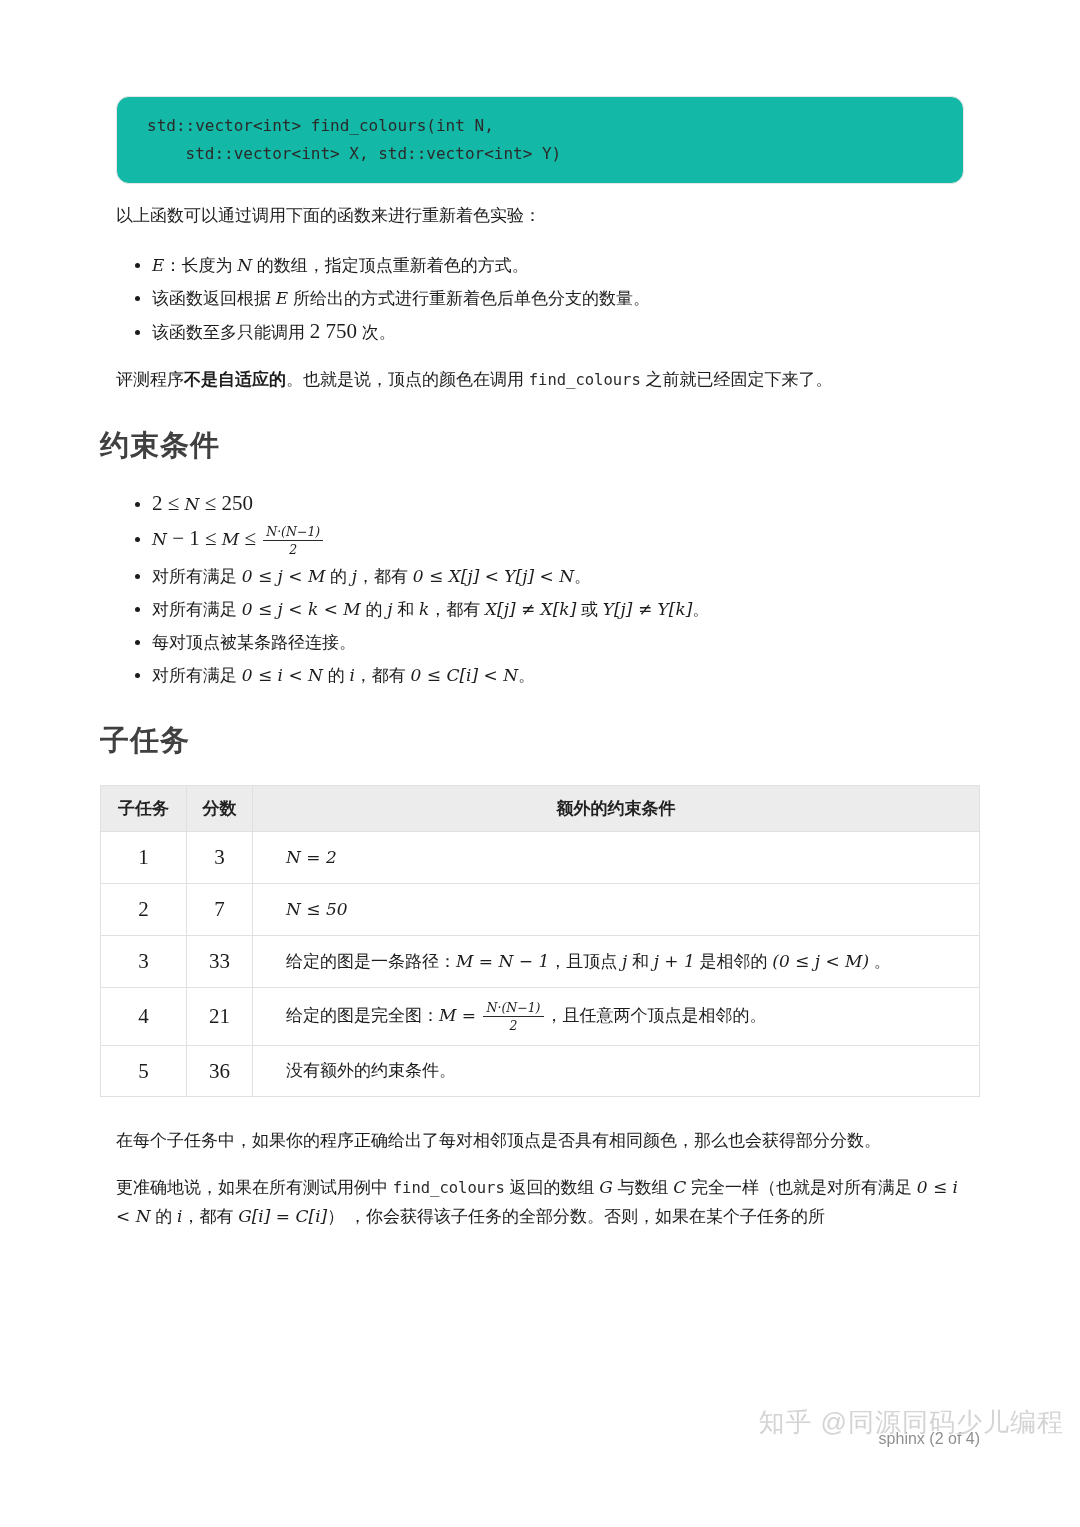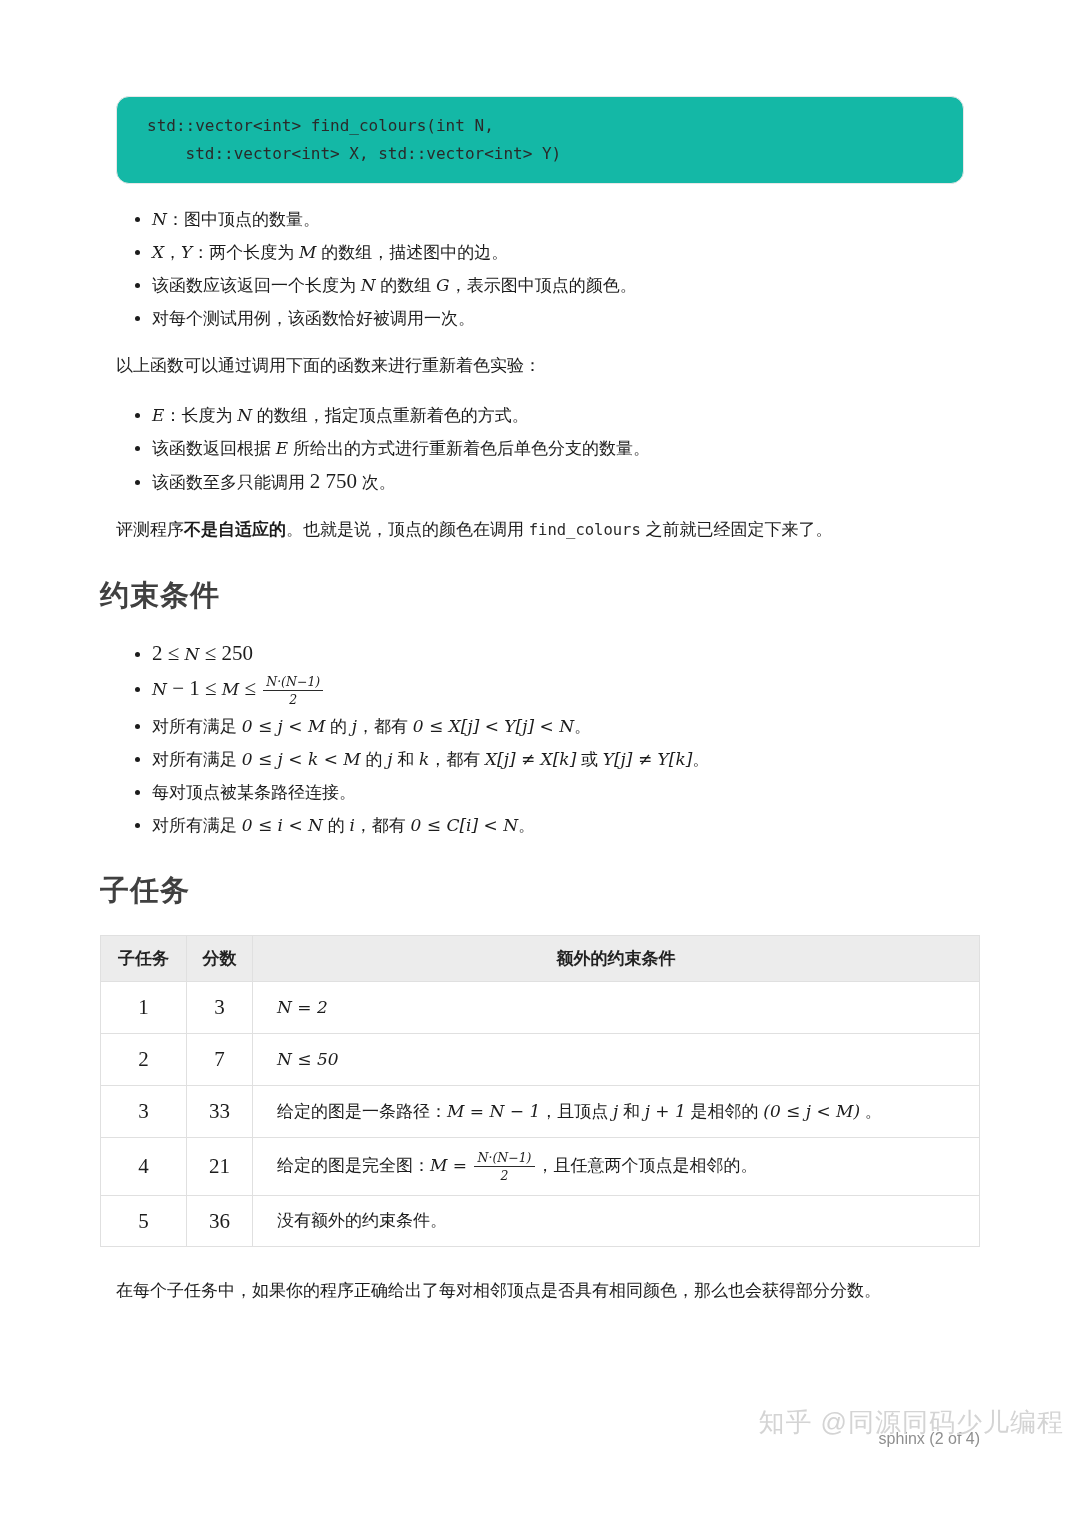--- a/index.html
+++ b/index.html
@@ -33,45 +33,39 @@
   .frac .fn{display:block;border-bottom:1px solid #2a2a2a;padding:0 3px 1px;}
   .frac .fd{display:block;padding-top:1px;}
   table.subtasks{
     width:100%;border-collapse:collapse;margin:24px 0 30px 0;font-size:17px;
   }
   table.subtasks th,table.subtasks td{border:1px solid #e0e0e0;}
   table.subtasks th{
     background:#ececec;font-weight:700;padding:11px 8px;text-align:center;color:#222;
   }
   table.subtasks td{padding:12px 8px;text-align:center;}
-  table.subtasks td.constraint{text-align:left;padding-left:24px;line-height:26px;}
+  table.subtasks td.constraint{text-align:left;padding-left:33px;line-height:26px;}
   table.subtasks col.c1{width:86px;}
   table.subtasks col.c2{width:66px;}
   .pagefooter{
     position:absolute;top:1430px;right:100px;color:#8f8f8f;font-size:16px;
   }
   .watermark{
     position:absolute;top:1405px;right:16px;color:#d4d4d4;font-size:26px;
     letter-spacing:1px;white-space:nowrap;
   }
 </style>
 </head>
 <body>
 
 <div class="content">
 
   <pre class="codeblock">std::vector&lt;int&gt; find_colours(int N,
     std::vector&lt;int&gt; X, std::vector&lt;int&gt; Y)</pre>
 
-  <ul class="blist">
-    <li><span class="mi">N</span>：图中顶点的数量。</li>
-    <li><span class="mi">X</span>，<span class="mi">Y</span>：两个长度为 <span class="mi">M</span> 的数组，描述图中的边。</li>
-    <li>该函数应该返回一个长度为 <span class="mi">N</span> 的数组 <span class="mi">G</span>，表示图中顶点的颜色。</li>
-    <li>对每个测试用例，该函数恰好被调用一次。</li>
-  </ul>
 
   <p class="para">以上函数可以通过调用下面的函数来进行重新着色实验：</p>
 
 
   <ul class="blist">
     <li><span class="mi">E</span>：长度为 <span class="mi">N</span> 的数组，指定顶点重新着色的方式。</li>
     <li>该函数返回根据 <span class="mi">E</span> 所给出的方式进行重新着色后单色分支的数量。</li>
     <li>该函数至多只能调用 <span class="mn">2 750</span> 次。</li>
   </ul>
 
@@ -127,18 +121,19 @@
       <tr>
         <td class="mn">5</td>
         <td class="mn">36</td>
         <td class="constraint">没有额外的约束条件。</td>
       </tr>
     </tbody>
   </table>
 
   <p class="para">在每个子任务中，如果你的程序正确给出了每对相邻顶点是否具有相同颜色，那么也会获得部分分数。</p>
 
+  <p class="para">更准确地说，如果在所有测试用例中 <code class="inl">find_colours</code> 返回的数组 <span class="mi">G</span> 与数组 <span class="mi">C</span> 完全一样（也就是对所有满足 <span class="mi">0 ≤ i &lt; N</span> 的 <span class="mi">i</span>，都有 <span class="mi">G[i] = C[i]</span>） ，你会获得该子任务的全部分数。否则，如果在某个子任务的所</p>
 
 </div>
 
 <div class="pagefooter">sphinx (2 of 4)</div>
 
 <div class="watermark">知乎 @同源同码少儿编程</div>
 
 </body></html>

